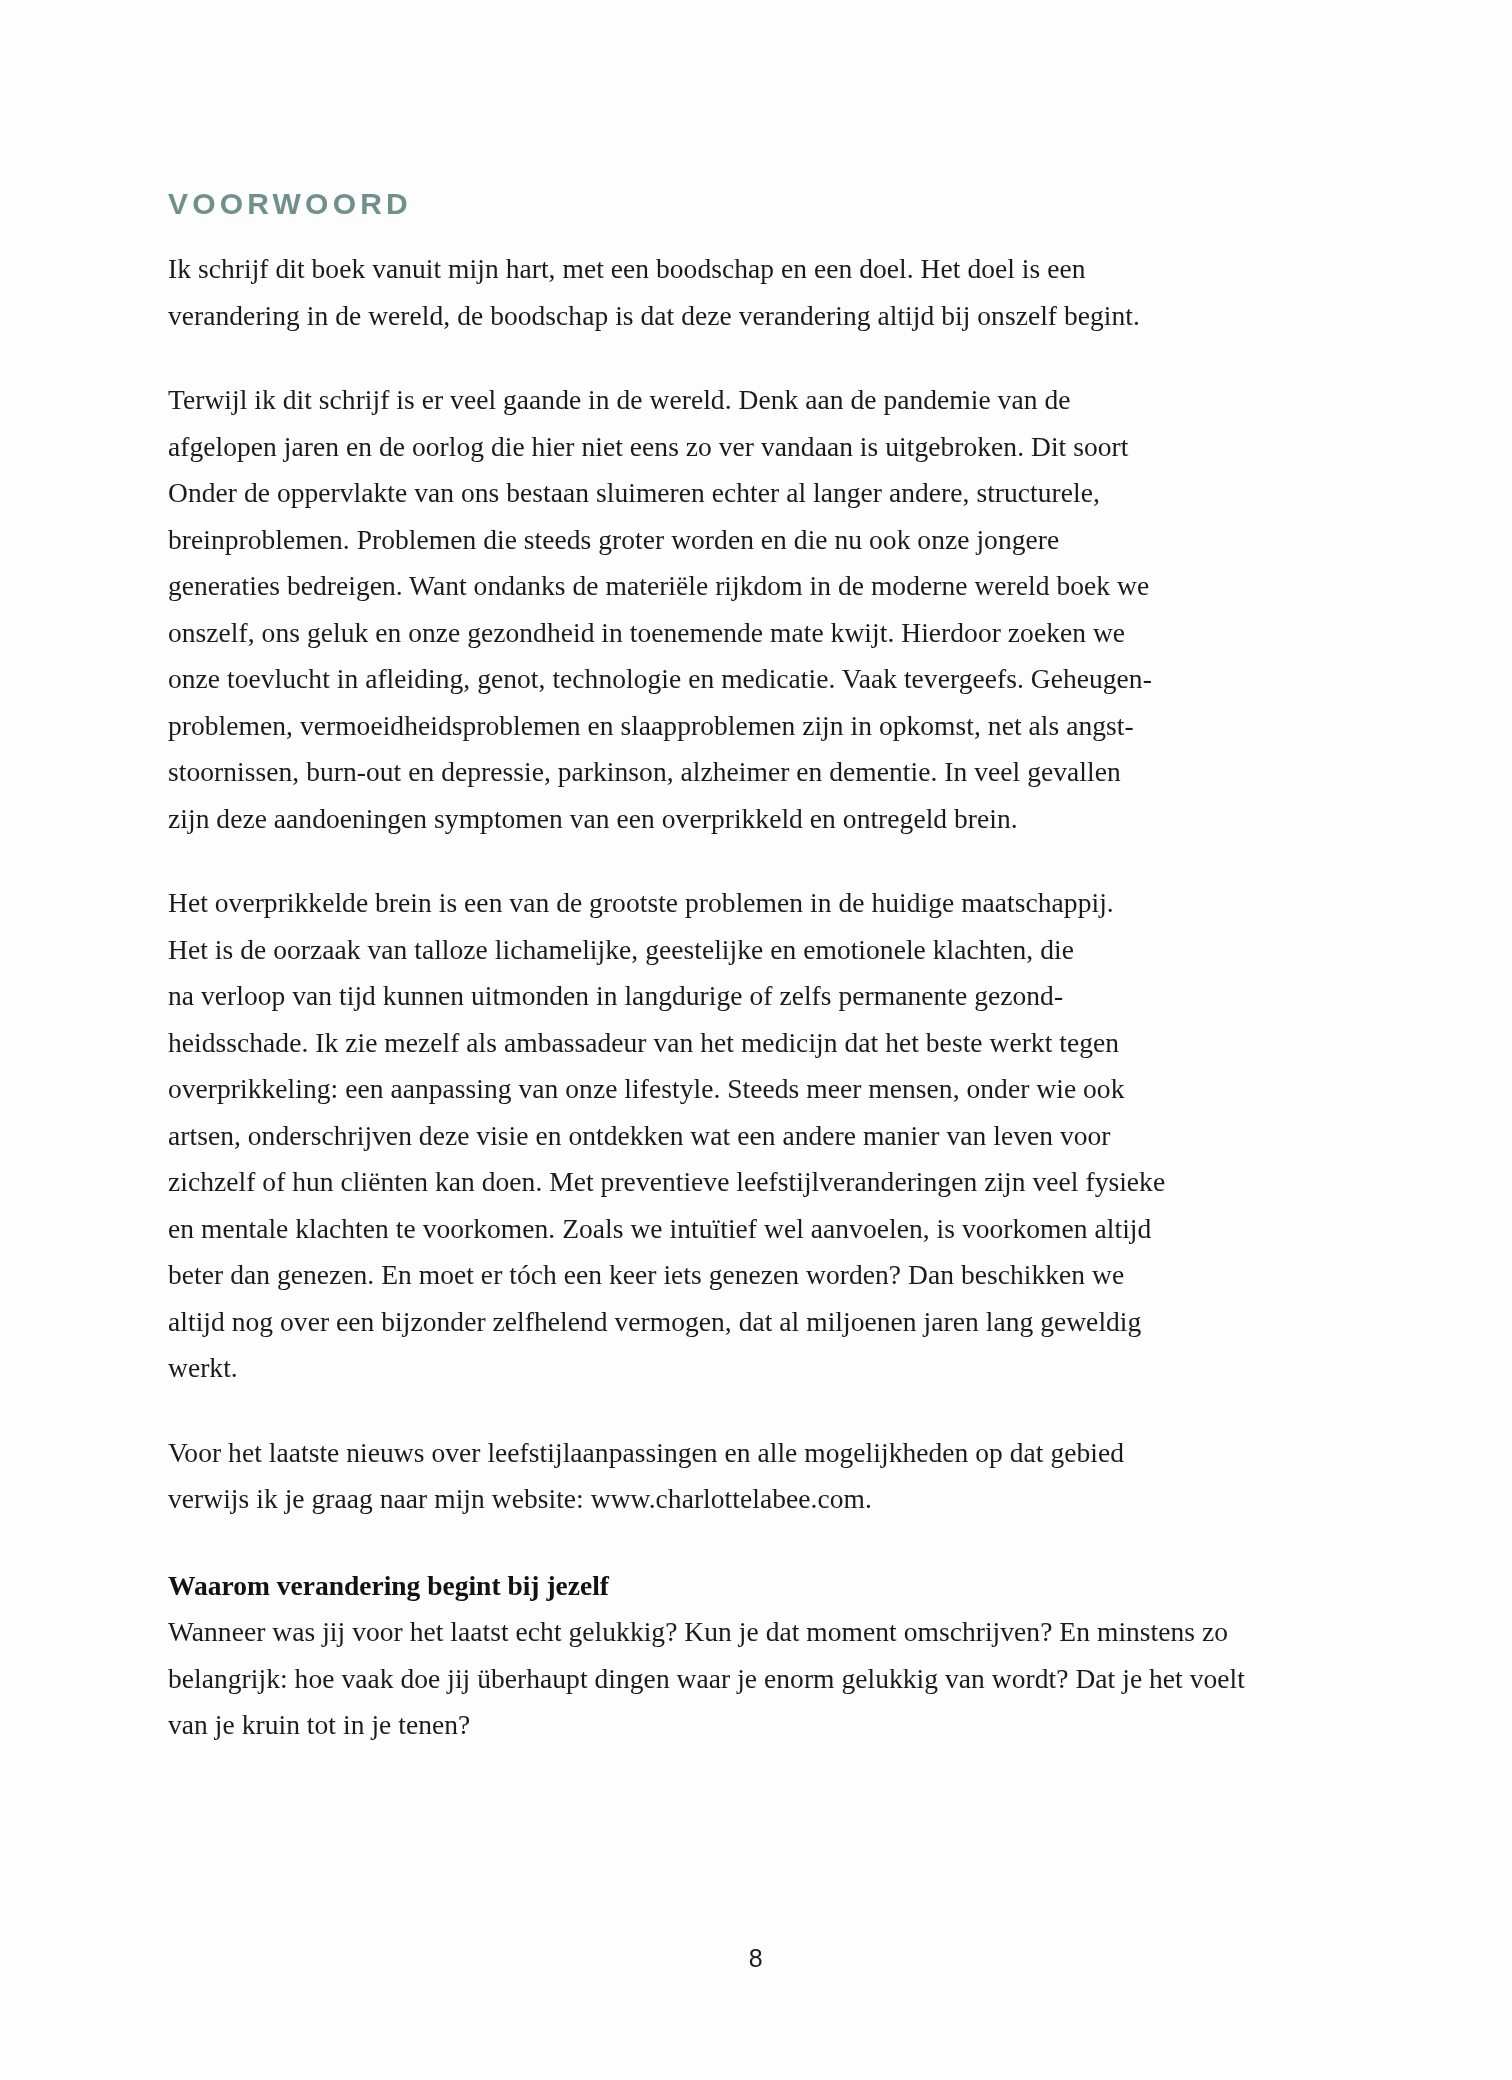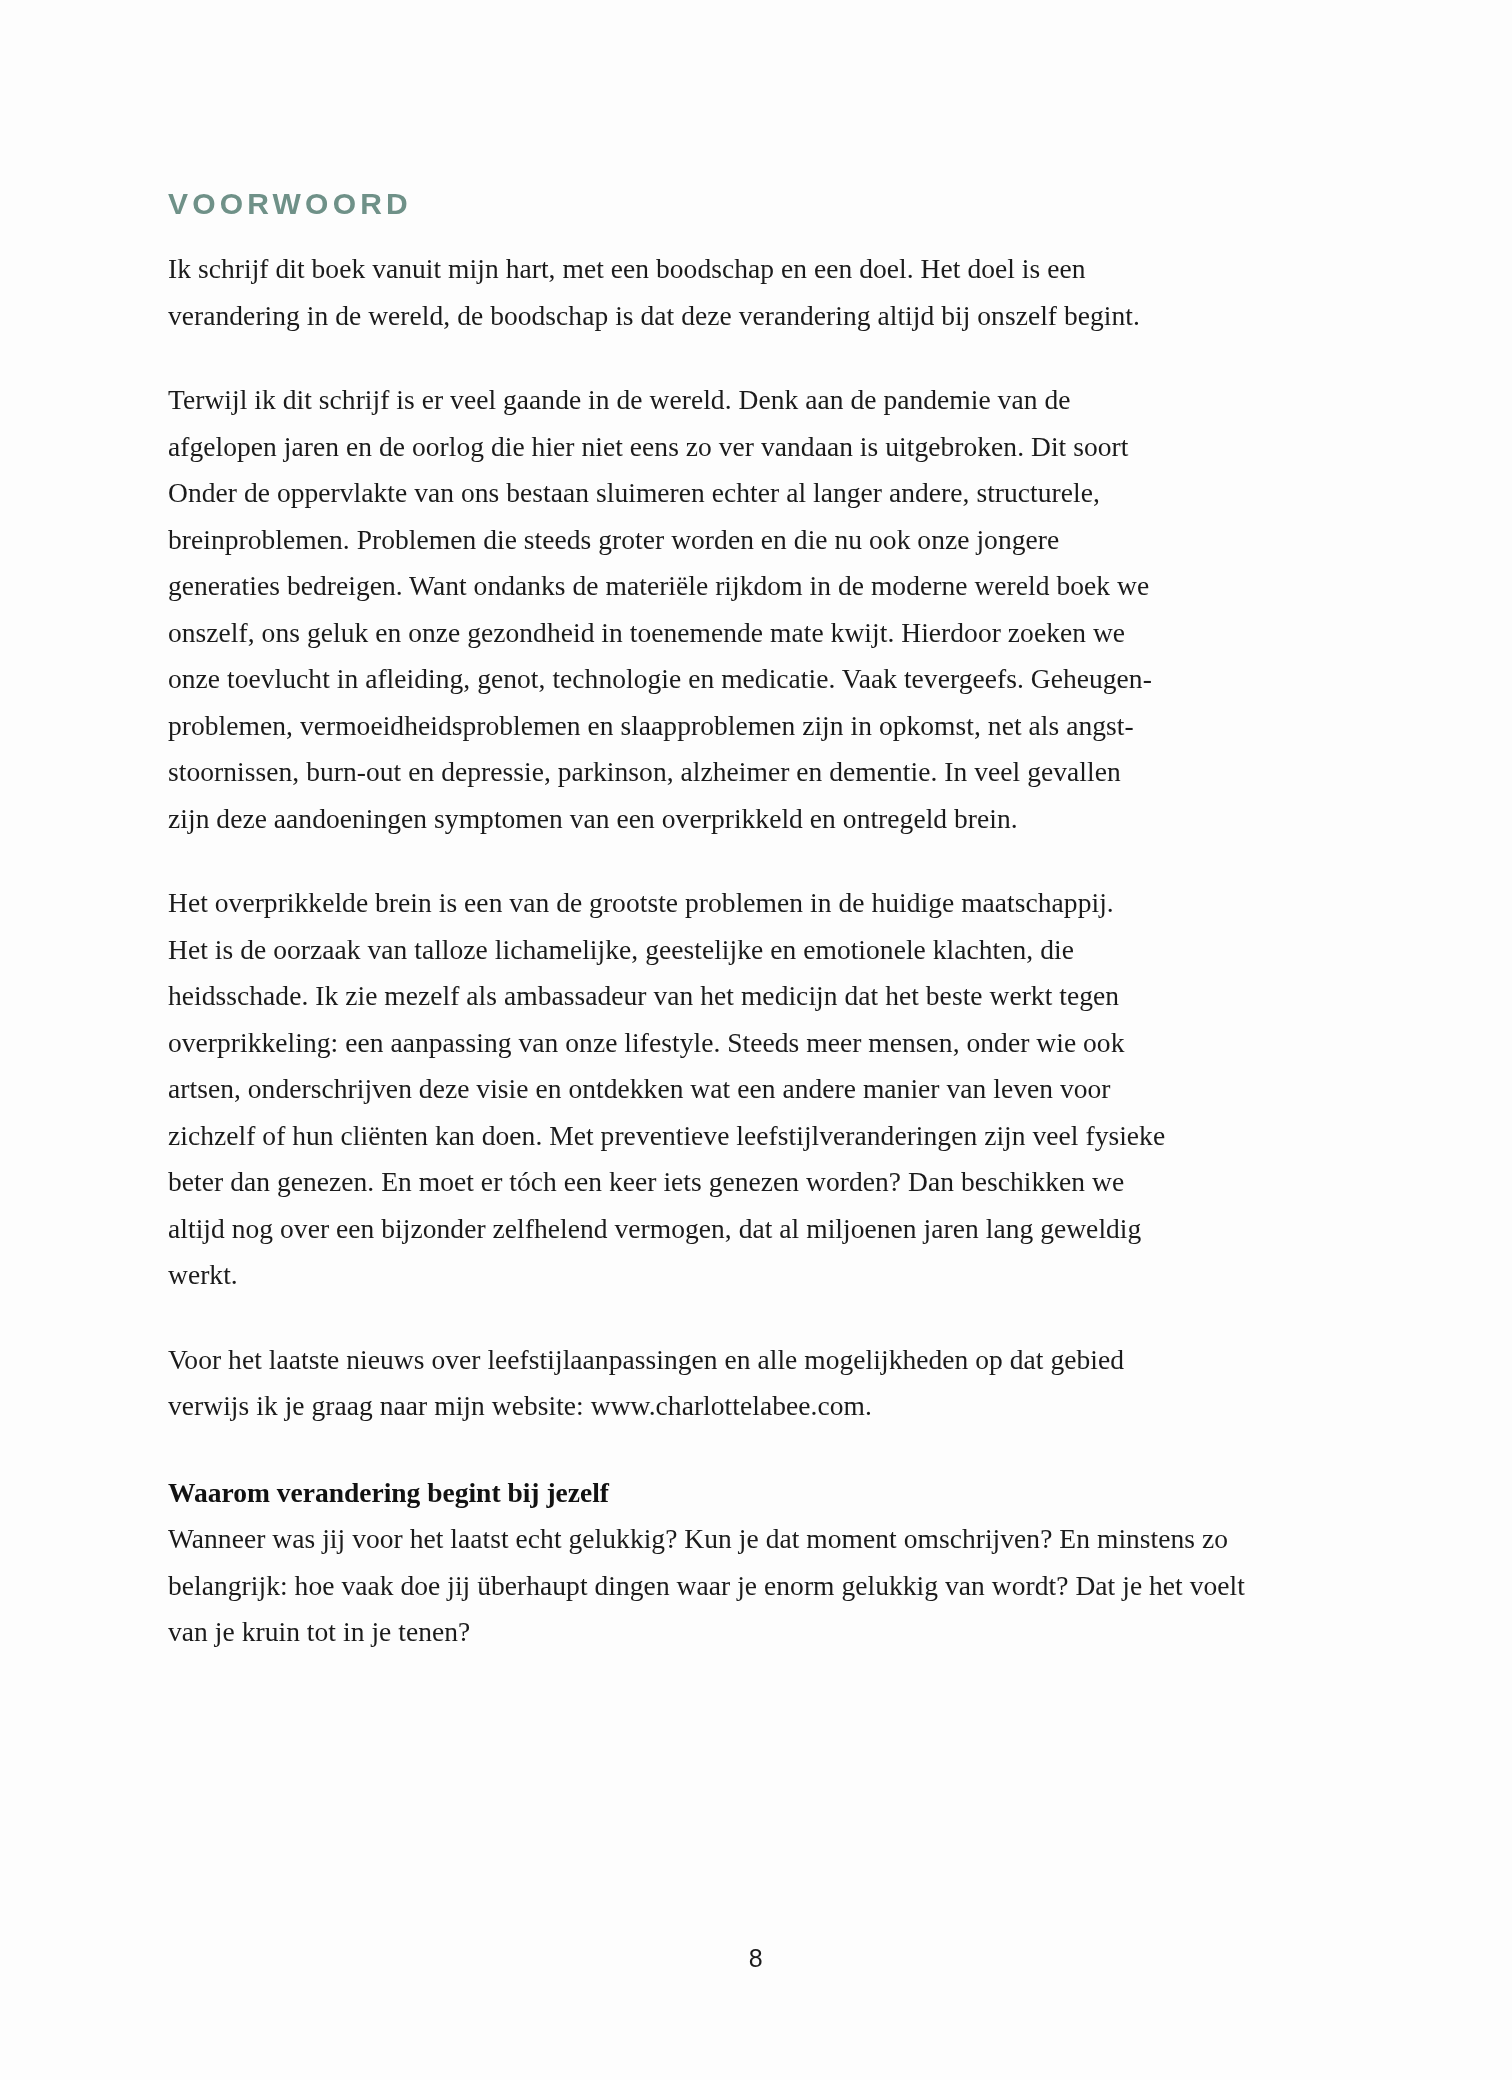--- a/index.html
+++ b/index.html
@@ -123,24 +123,26 @@
       <span class="line">onszelf, ons geluk en onze gezondheid in toenemende mate kwijt. Hierdoor zoeken we</span>
       <span class="line">onze toevlucht in afleiding, genot, technologie en medicatie. Vaak tevergeefs. Geheugen-</span>
       <span class="line">problemen, vermoeidheidsproblemen en slaapproblemen zijn in opkomst, net als angst-</span>
       <span class="line">stoornissen, burn-out en depressie, parkinson, alzheimer en dementie. In veel gevallen</span>
       <span class="line">zijn deze aandoeningen symptomen van een overprikkeld en ontregeld brein.</span>
     </div>
 
     <div class="body-text para">
       <span class="line">Het overprikkelde brein is een van de grootste problemen in de huidige maatschappij.</span>
       <span class="line">Het is de oorzaak van talloze lichamelijke, geestelijke en emotionele klachten, die</span>
+      <span class="line">na verloop van tijd kunnen uitmonden in langdurige of zelfs permanente gezond-</span>
       <span class="line">heidsschade. Ik zie mezelf als ambassadeur van het medicijn dat het beste werkt tegen</span>
       <span class="line">overprikkeling: een aanpassing van onze lifestyle. Steeds meer mensen, onder wie ook</span>
       <span class="line">artsen, onderschrijven deze visie en ontdekken wat een andere manier van leven voor</span>
       <span class="line">zichzelf of hun cliënten kan doen. Met preventieve leefstijlveranderingen zijn veel fysieke</span>
+      <span class="line">en mentale klachten te voorkomen. Zoals we intuïtief wel aanvoelen, is voorkomen altijd</span>
       <span class="line">beter dan genezen. En moet er tóch een keer iets genezen worden? Dan beschikken we</span>
       <span class="line">altijd nog over een bijzonder zelfhelend vermogen, dat al miljoenen jaren lang geweldig</span>
       <span class="line">werkt.</span>
     </div>
 
     <div class="body-text para">
       <span class="line">Voor het laatste nieuws over leefstijlaanpassingen en alle mogelijkheden op dat gebied</span>
       <span class="line">verwijs ik je graag naar mijn website: www.charlottelabee.com.</span>
     </div>
 

